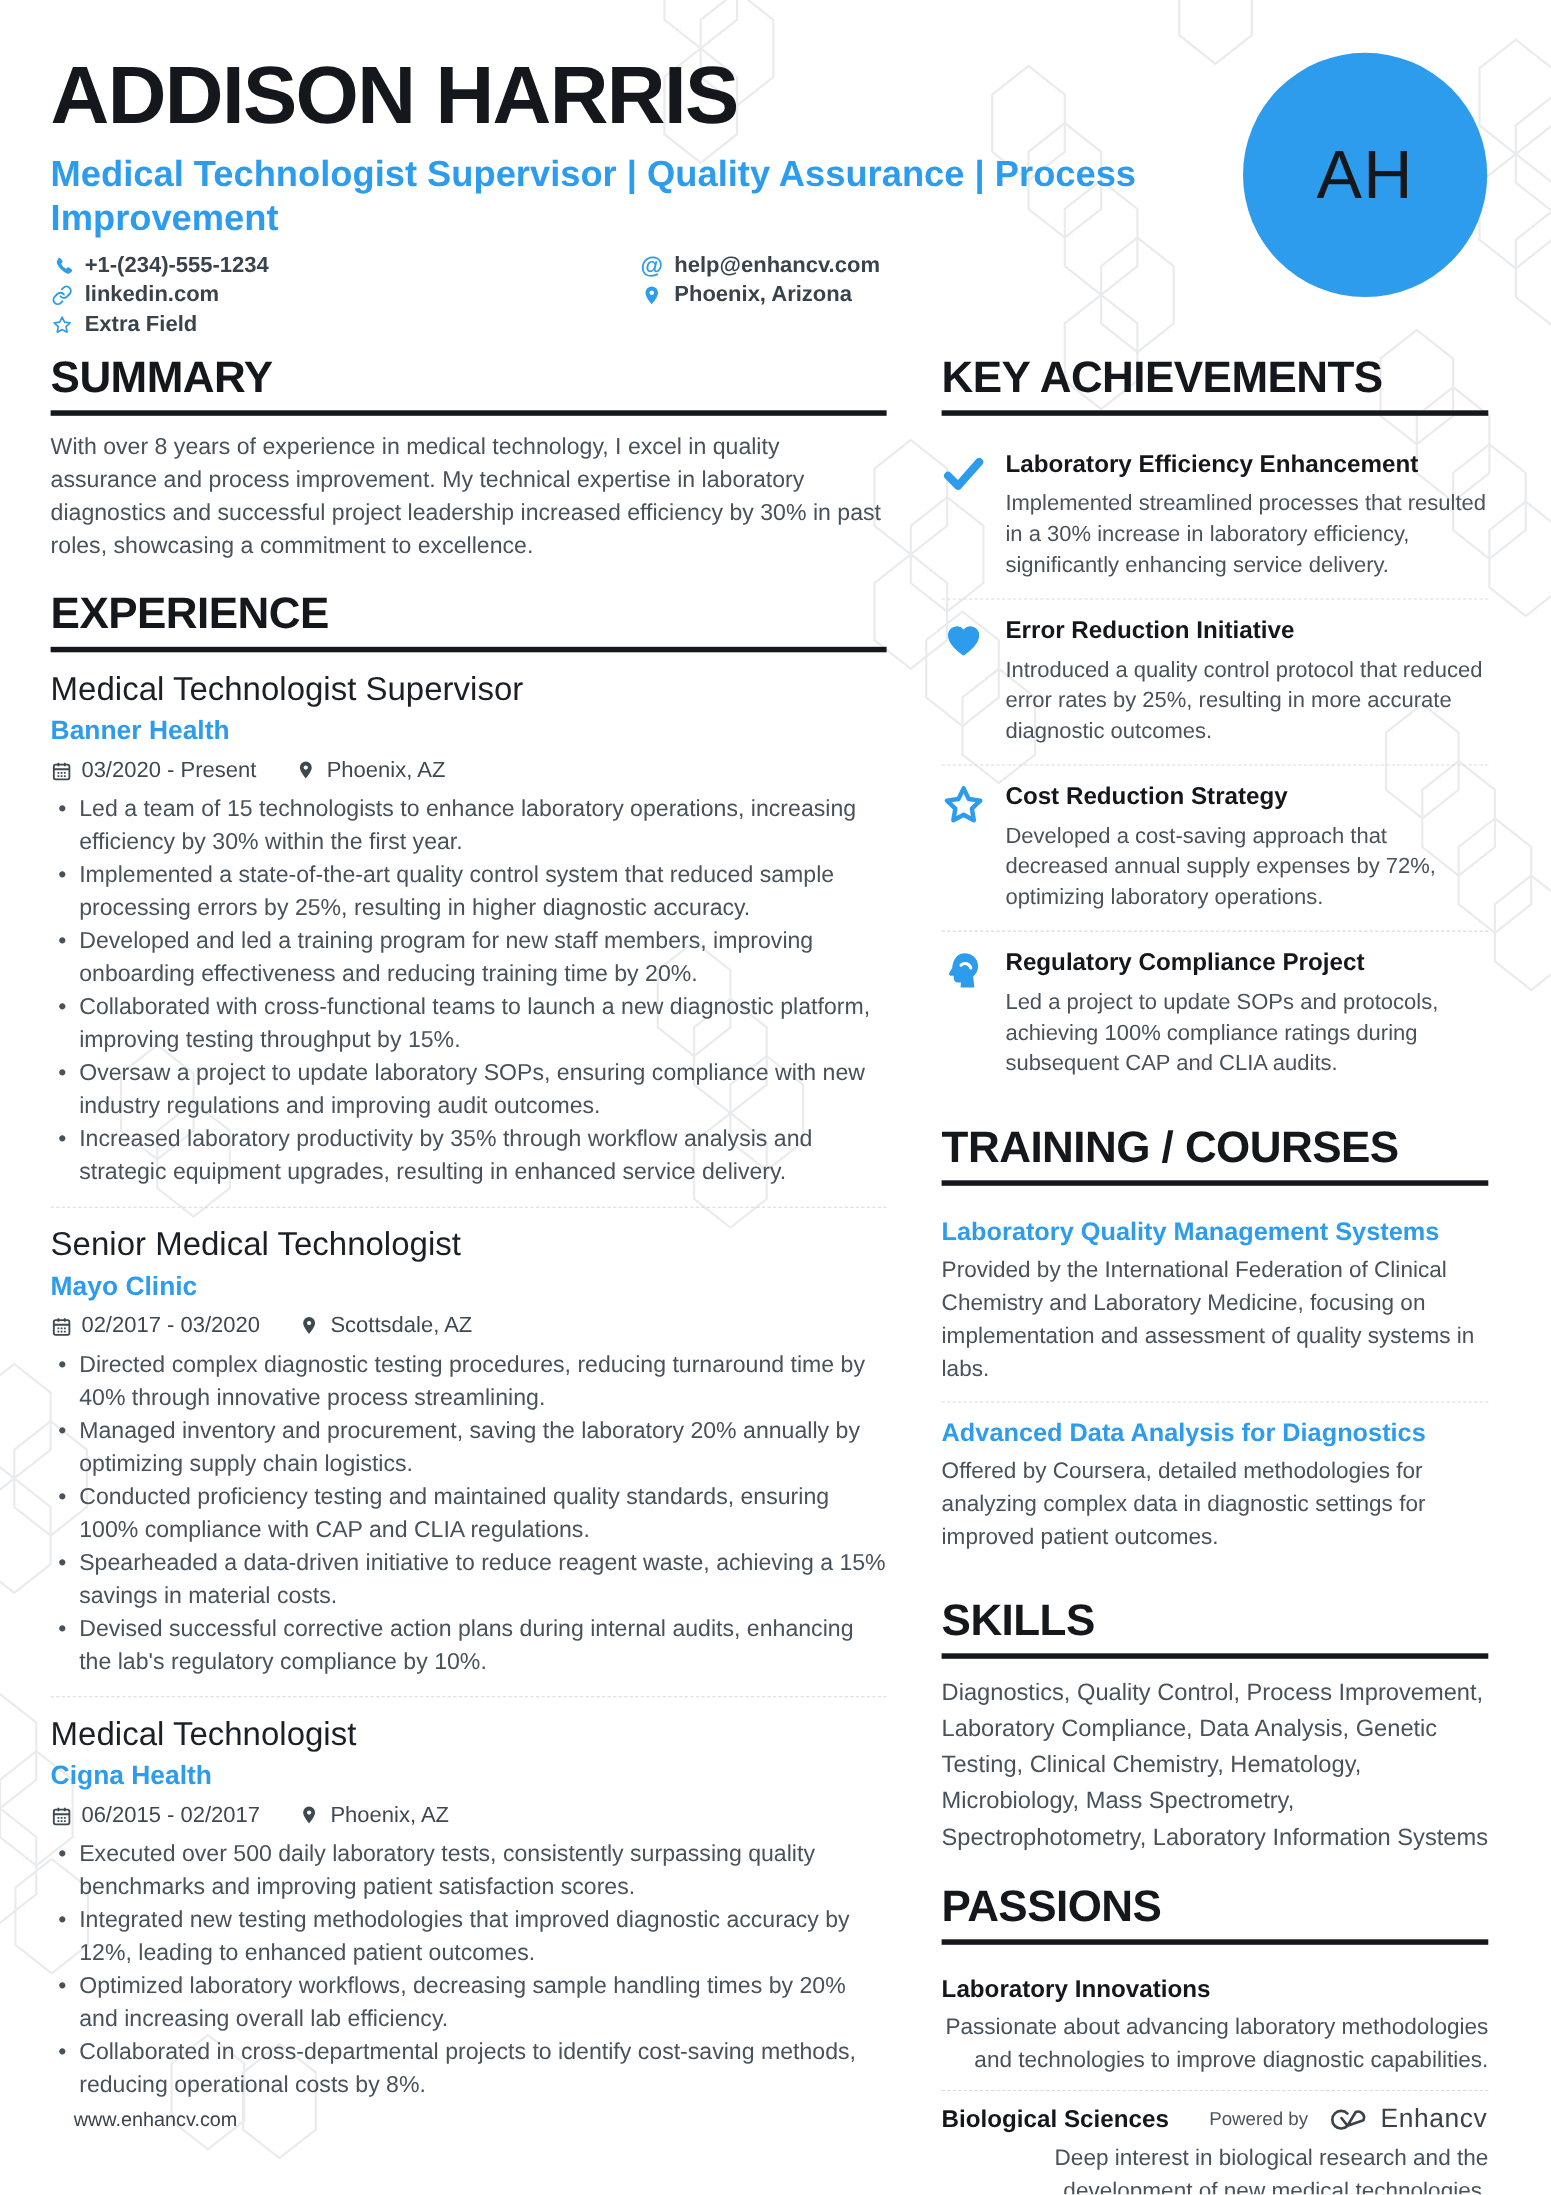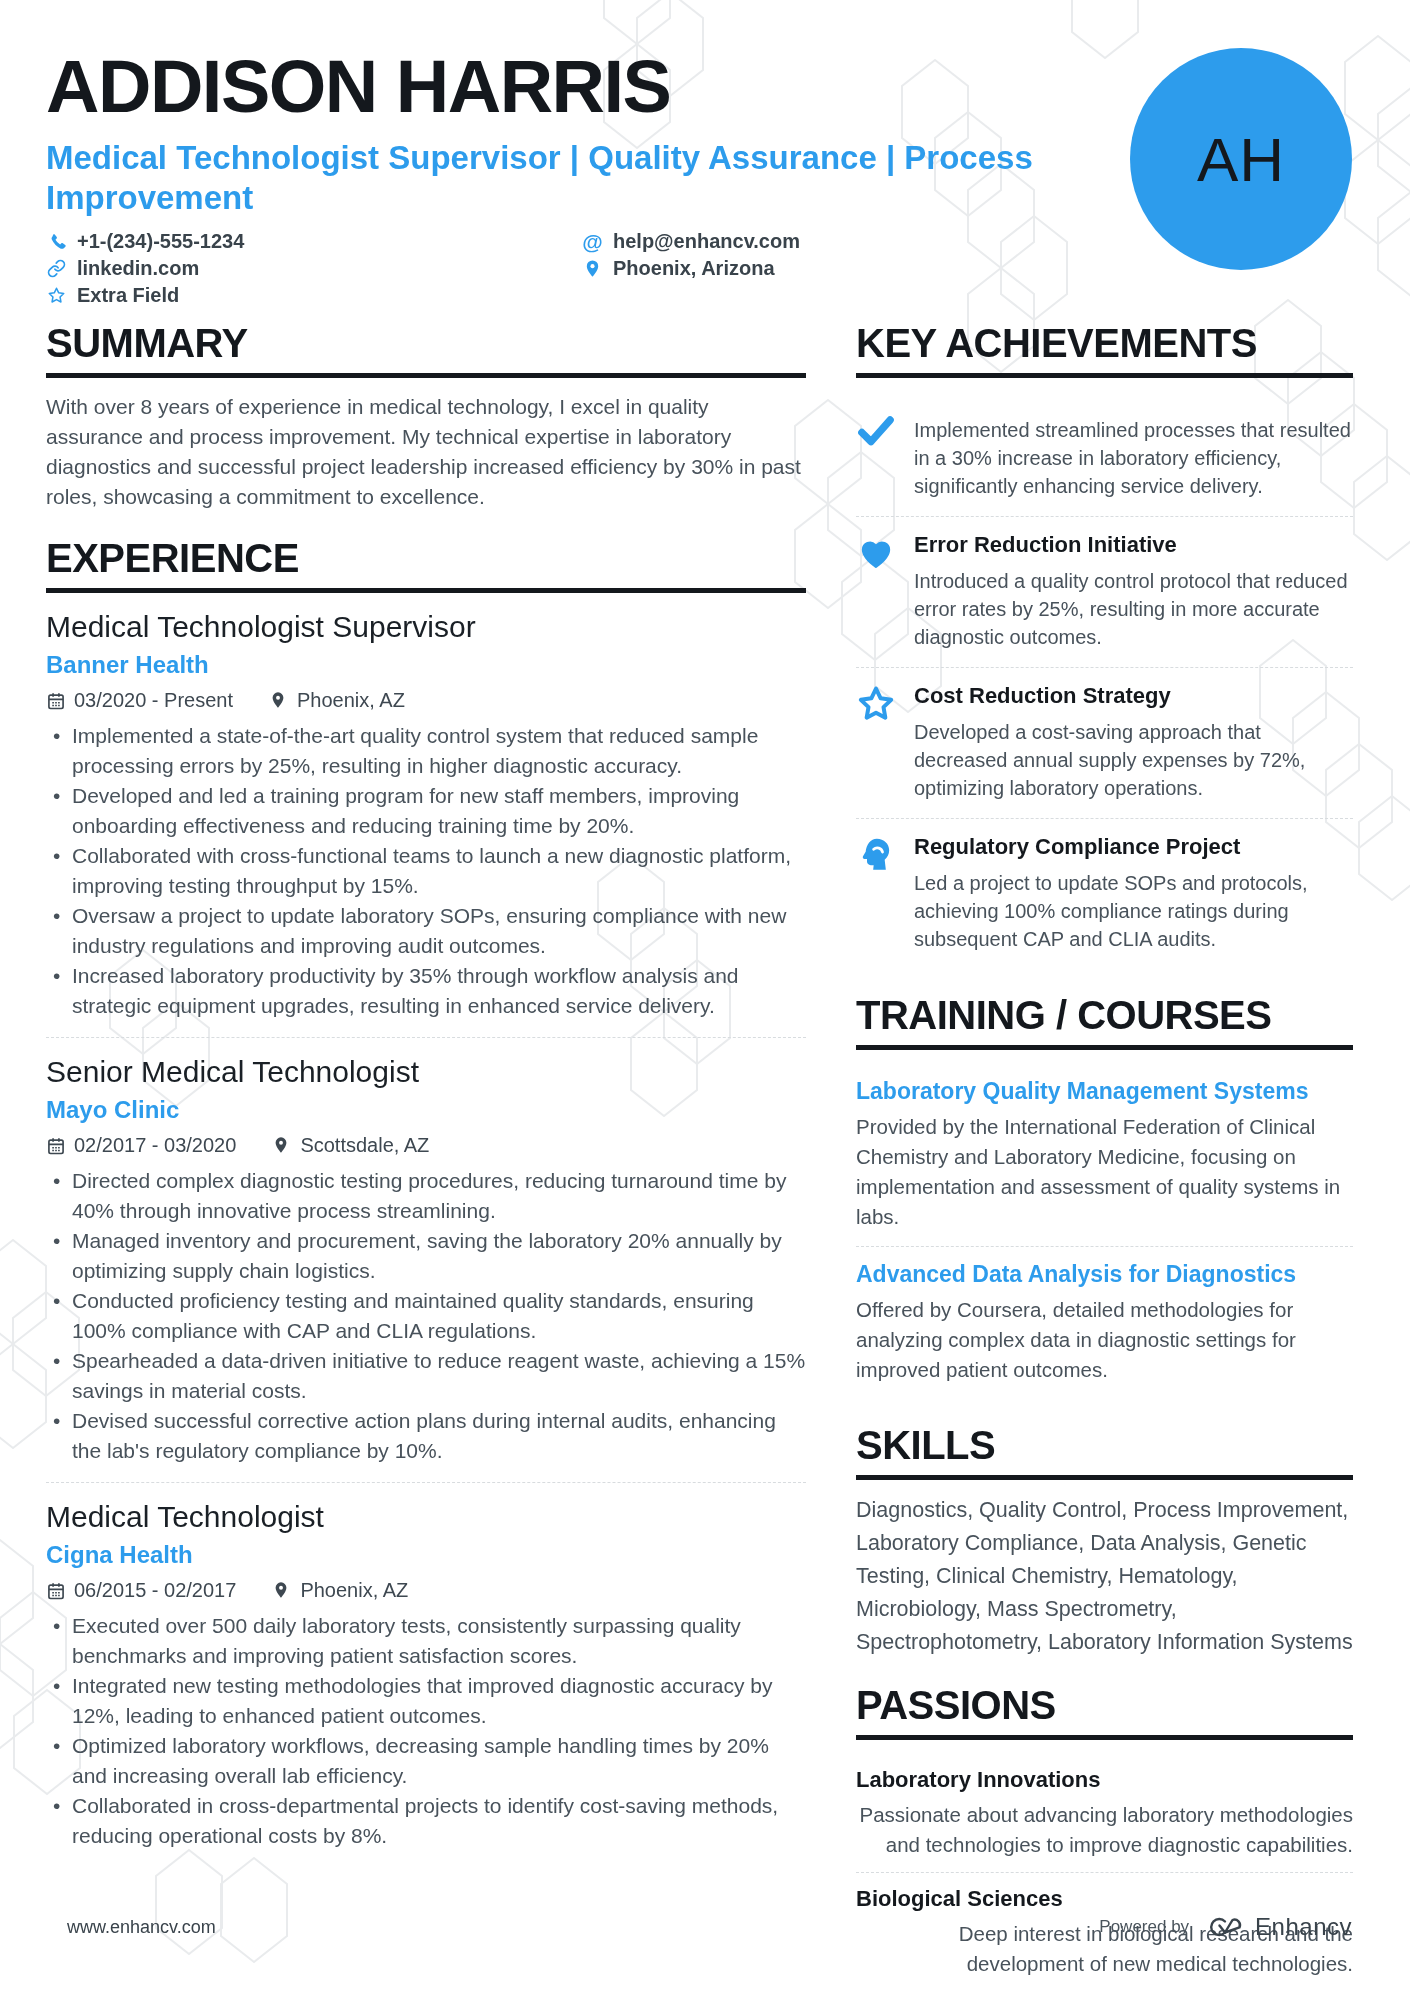--- a/index.html
+++ b/index.html
@@ -237,20 +237,21 @@
                 <span class="ic">
                   <svg width="18" height="18" viewBox="0 0 24 24">
                       <path fill="#3E4851" d="M12 1.8a7.2 7.2 0 0 0-7.2 7.2c0 5.3 7.2 13.2 7.2 13.2s7.2-7.9 7.2-13.2A7.2 7.2 0 0 0 12 1.8z"></path>
                       <circle cx="12" cy="9" r="2.6" fill="#fff"></circle>
                     </svg>
                 </span>
                 <span>Phoenix, AZ</span>
               </span>
             </div>
             <ul class="bullets">
+              <li>Led a team of 15 technologists to enhance laboratory operations, increasing efficiency by 30% within the first year.</li>
               <li>Implemented a state-of-the-art quality control system that reduced sample processing errors by 25%, resulting in higher diagnostic accuracy.</li>
               <li>Developed and led a training program for new staff members, improving onboarding effectiveness and reducing training time by 20%.</li>
               <li>Collaborated with cross-functional teams to launch a new diagnostic platform, improving testing throughput by 15%.</li>
               <li>Oversaw a project to update laboratory SOPs, ensuring compliance with new industry regulations and improving audit outcomes.</li>
               <li>Increased laboratory productivity by 35% through workflow analysis and strategic equipment upgrades, resulting in enhanced service delivery.</li>
             </ul>
           </article>
 
           <article class="job">
             <div class="job-title">Senior Medical Technologist</div>
@@ -320,20 +321,21 @@
         <section class="section">
           <h2 class="sec-title">KEY ACHIEVEMENTS</h2>
 
           <div class="ach">
             <div class="ico">
               <svg width="40" height="40" viewBox="0 0 24 24" fill="none" stroke="#2D9CEC" stroke-width="4.4" stroke-linecap="round" stroke-linejoin="round">
                   <path d="M3.5 13.5 9 19 20.5 6"></path>
                 </svg>
             </div>
             <div>
+              <div class="ach-title">Laboratory Efficiency Enhancement</div>
               <div class="ach-text">Implemented streamlined processes that resulted in a 30% increase in laboratory efficiency, significantly enhancing service delivery.</div>
             </div>
           </div>
 
           <div class="ach">
             <div class="ico">
               <svg width="40" height="40" viewBox="0 0 24 24">
                   <path fill="#2D9CEC" d="M12 21s-8.5-5.3-8.5-11a4.9 4.9 0 0 1 8.5-3.3A4.9 4.9 0 0 1 20.5 10c0 5.7-8.5 11-8.5 11z"></path>
                 </svg>
             </div>

